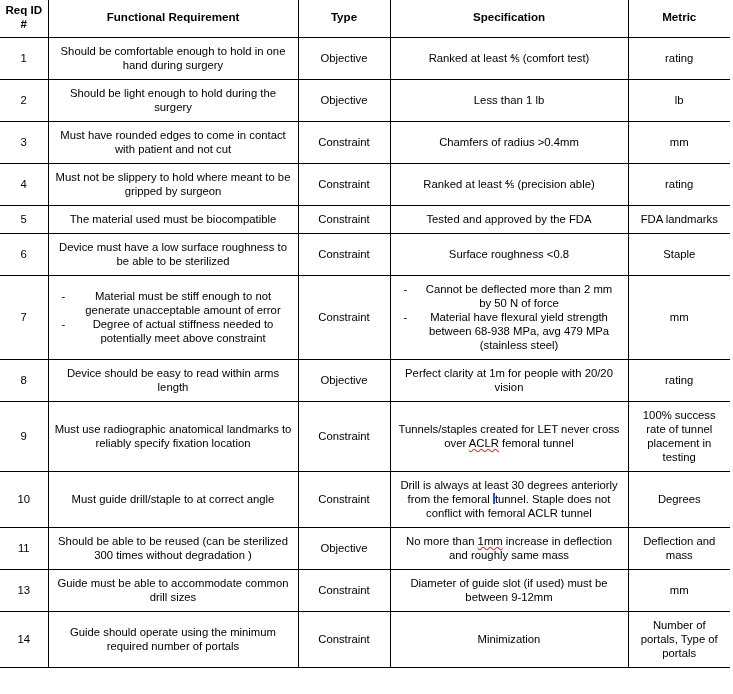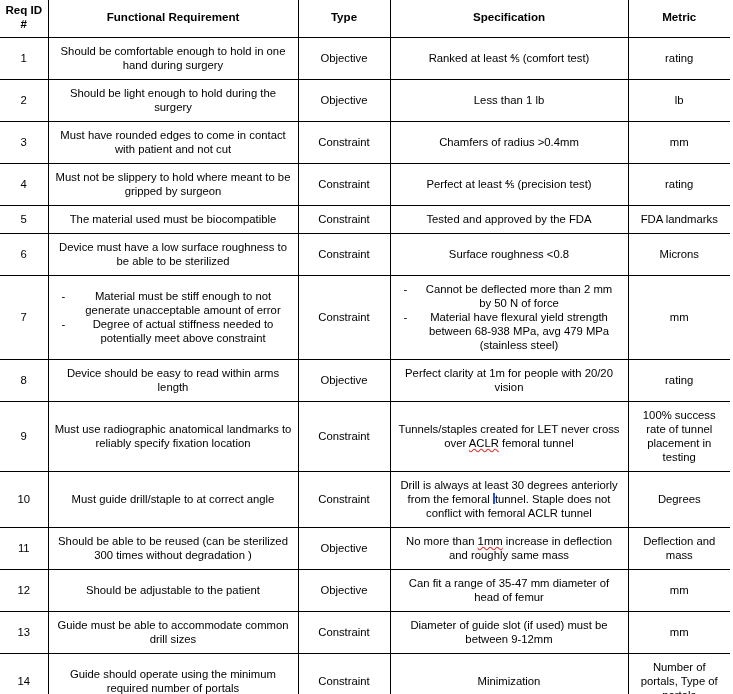--- a/index.html
+++ b/index.html
@@ -148,36 +148,36 @@
           <td class="id-cell">3</td>
           <td>Must have rounded edges to come in contact with patient and not cut</td>
           <td>Constraint</td>
           <td>Chamfers of radius &gt;0.4mm</td>
           <td>mm</td>
         </tr>
         <tr>
           <td class="id-cell">4</td>
           <td>Must not be slippery to hold where meant to be gripped by surgeon</td>
           <td>Constraint</td>
-          <td>Perfect at least ⅘ (precision test)</td>
+          <td>Ranked at least ⅘ (precision able)</td>
           <td>rating</td>
         </tr>
         <tr>
           <td class="id-cell">5</td>
           <td>The material used must be biocompatible</td>
           <td>Constraint</td>
           <td>Tested and approved by the FDA</td>
           <td>FDA landmarks</td>
         </tr>
         <tr>
           <td class="id-cell">6</td>
           <td>Device must have a low surface roughness to be able to be sterilized</td>
           <td>Constraint</td>
           <td>Surface roughness &lt;0.8</td>
-          <td>Microns</td>
+          <td>Staple</td>
         </tr>
         <tr>
           <td class="id-cell">7</td>
           <td>
             <ul class="dash-list">
               <li>Material must be stiff enough to not generate unacceptable amount of error</li>
               <li>Degree of actual stiffness needed to potentially meet above constraint</li>
             </ul>
           </td>
           <td>Constraint</td>
@@ -211,27 +211,20 @@
           <td>Degrees</td>
         </tr>
         <tr>
           <td class="id-cell">11</td>
           <td>Should be able to be reused (can be sterilized 300 times without degradation )</td>
           <td>Objective</td>
           <td>No more than <span class="spellerr">1mm</span> increase in deflection and roughly same mass</td>
           <td>Deflection and mass</td>
         </tr>
         <tr>
-          <td class="id-cell">12</td>
-          <td>Should be adjustable to the patient</td>
-          <td>Objective</td>
-          <td>Can fit a range of 35-47 mm diameter of head of femur</td>
-          <td>mm</td>
-        </tr>
-        <tr>
           <td class="id-cell">13</td>
           <td>Guide must be able to accommodate common drill sizes</td>
           <td>Constraint</td>
           <td>Diameter of guide slot (if used) must be between 9-12mm</td>
           <td>mm</td>
         </tr>
         <tr>
           <td class="id-cell">14</td>
           <td>Guide should operate using the minimum required number of portals</td>
           <td>Constraint</td>

